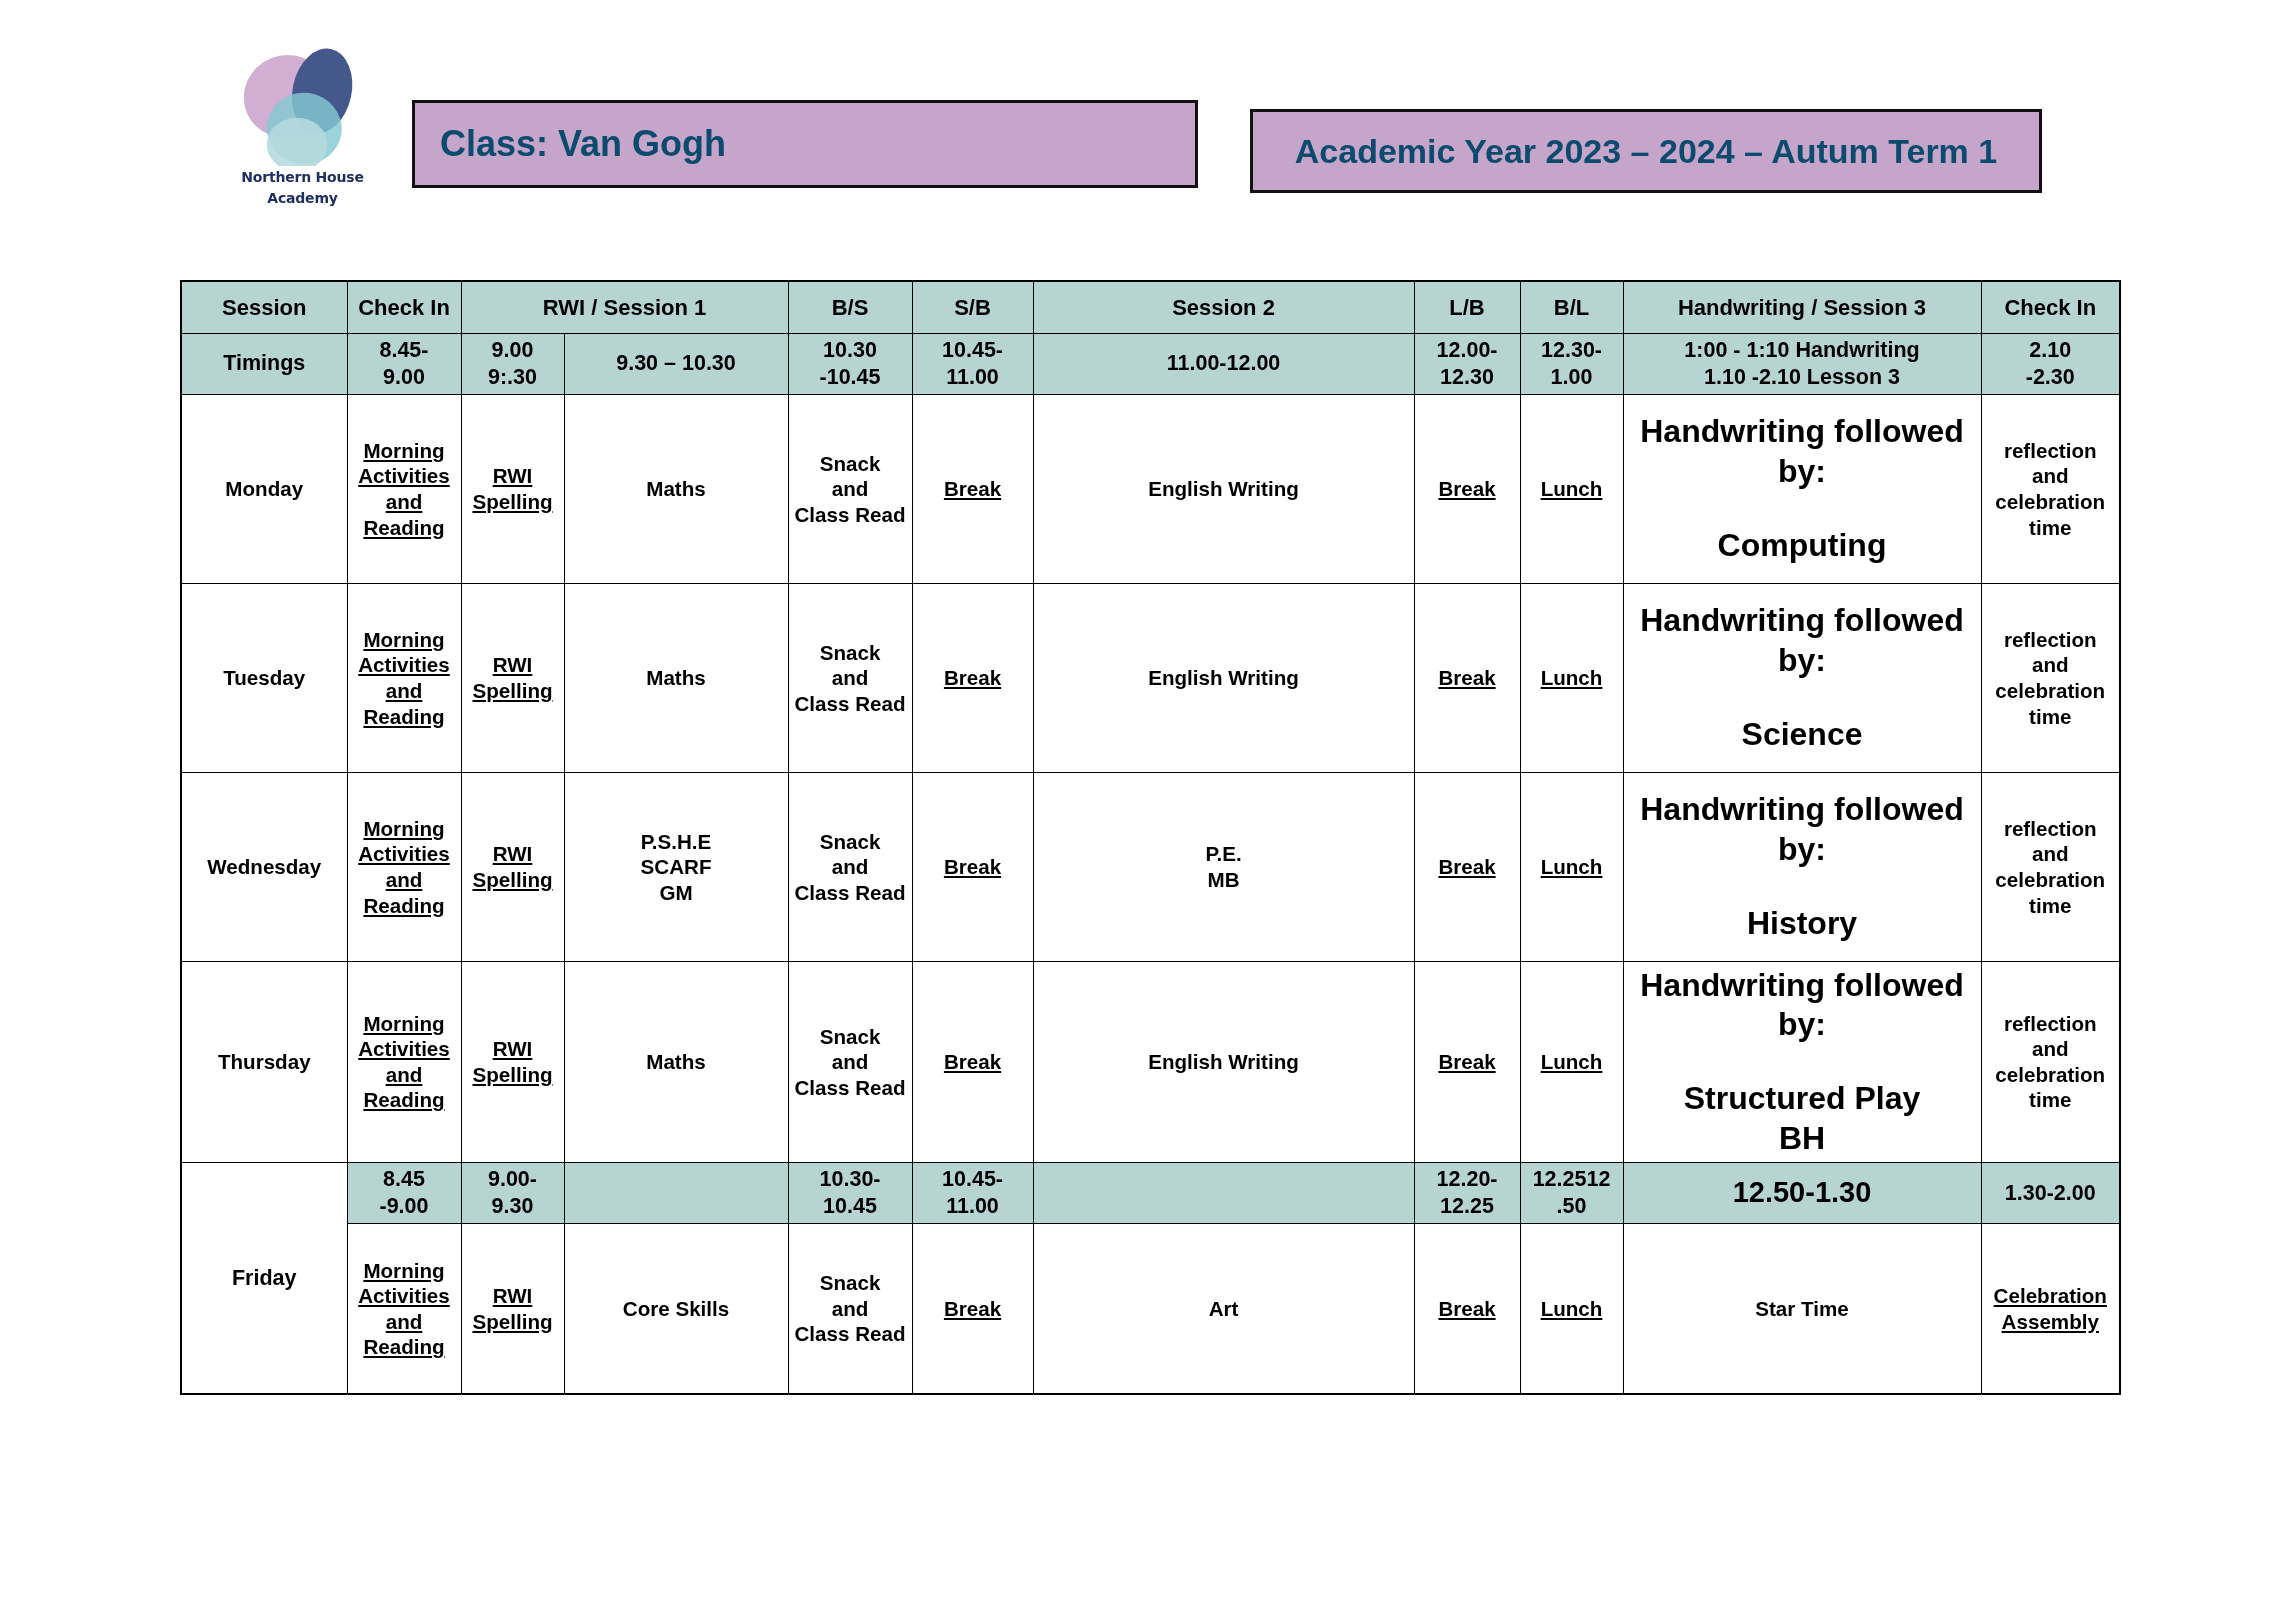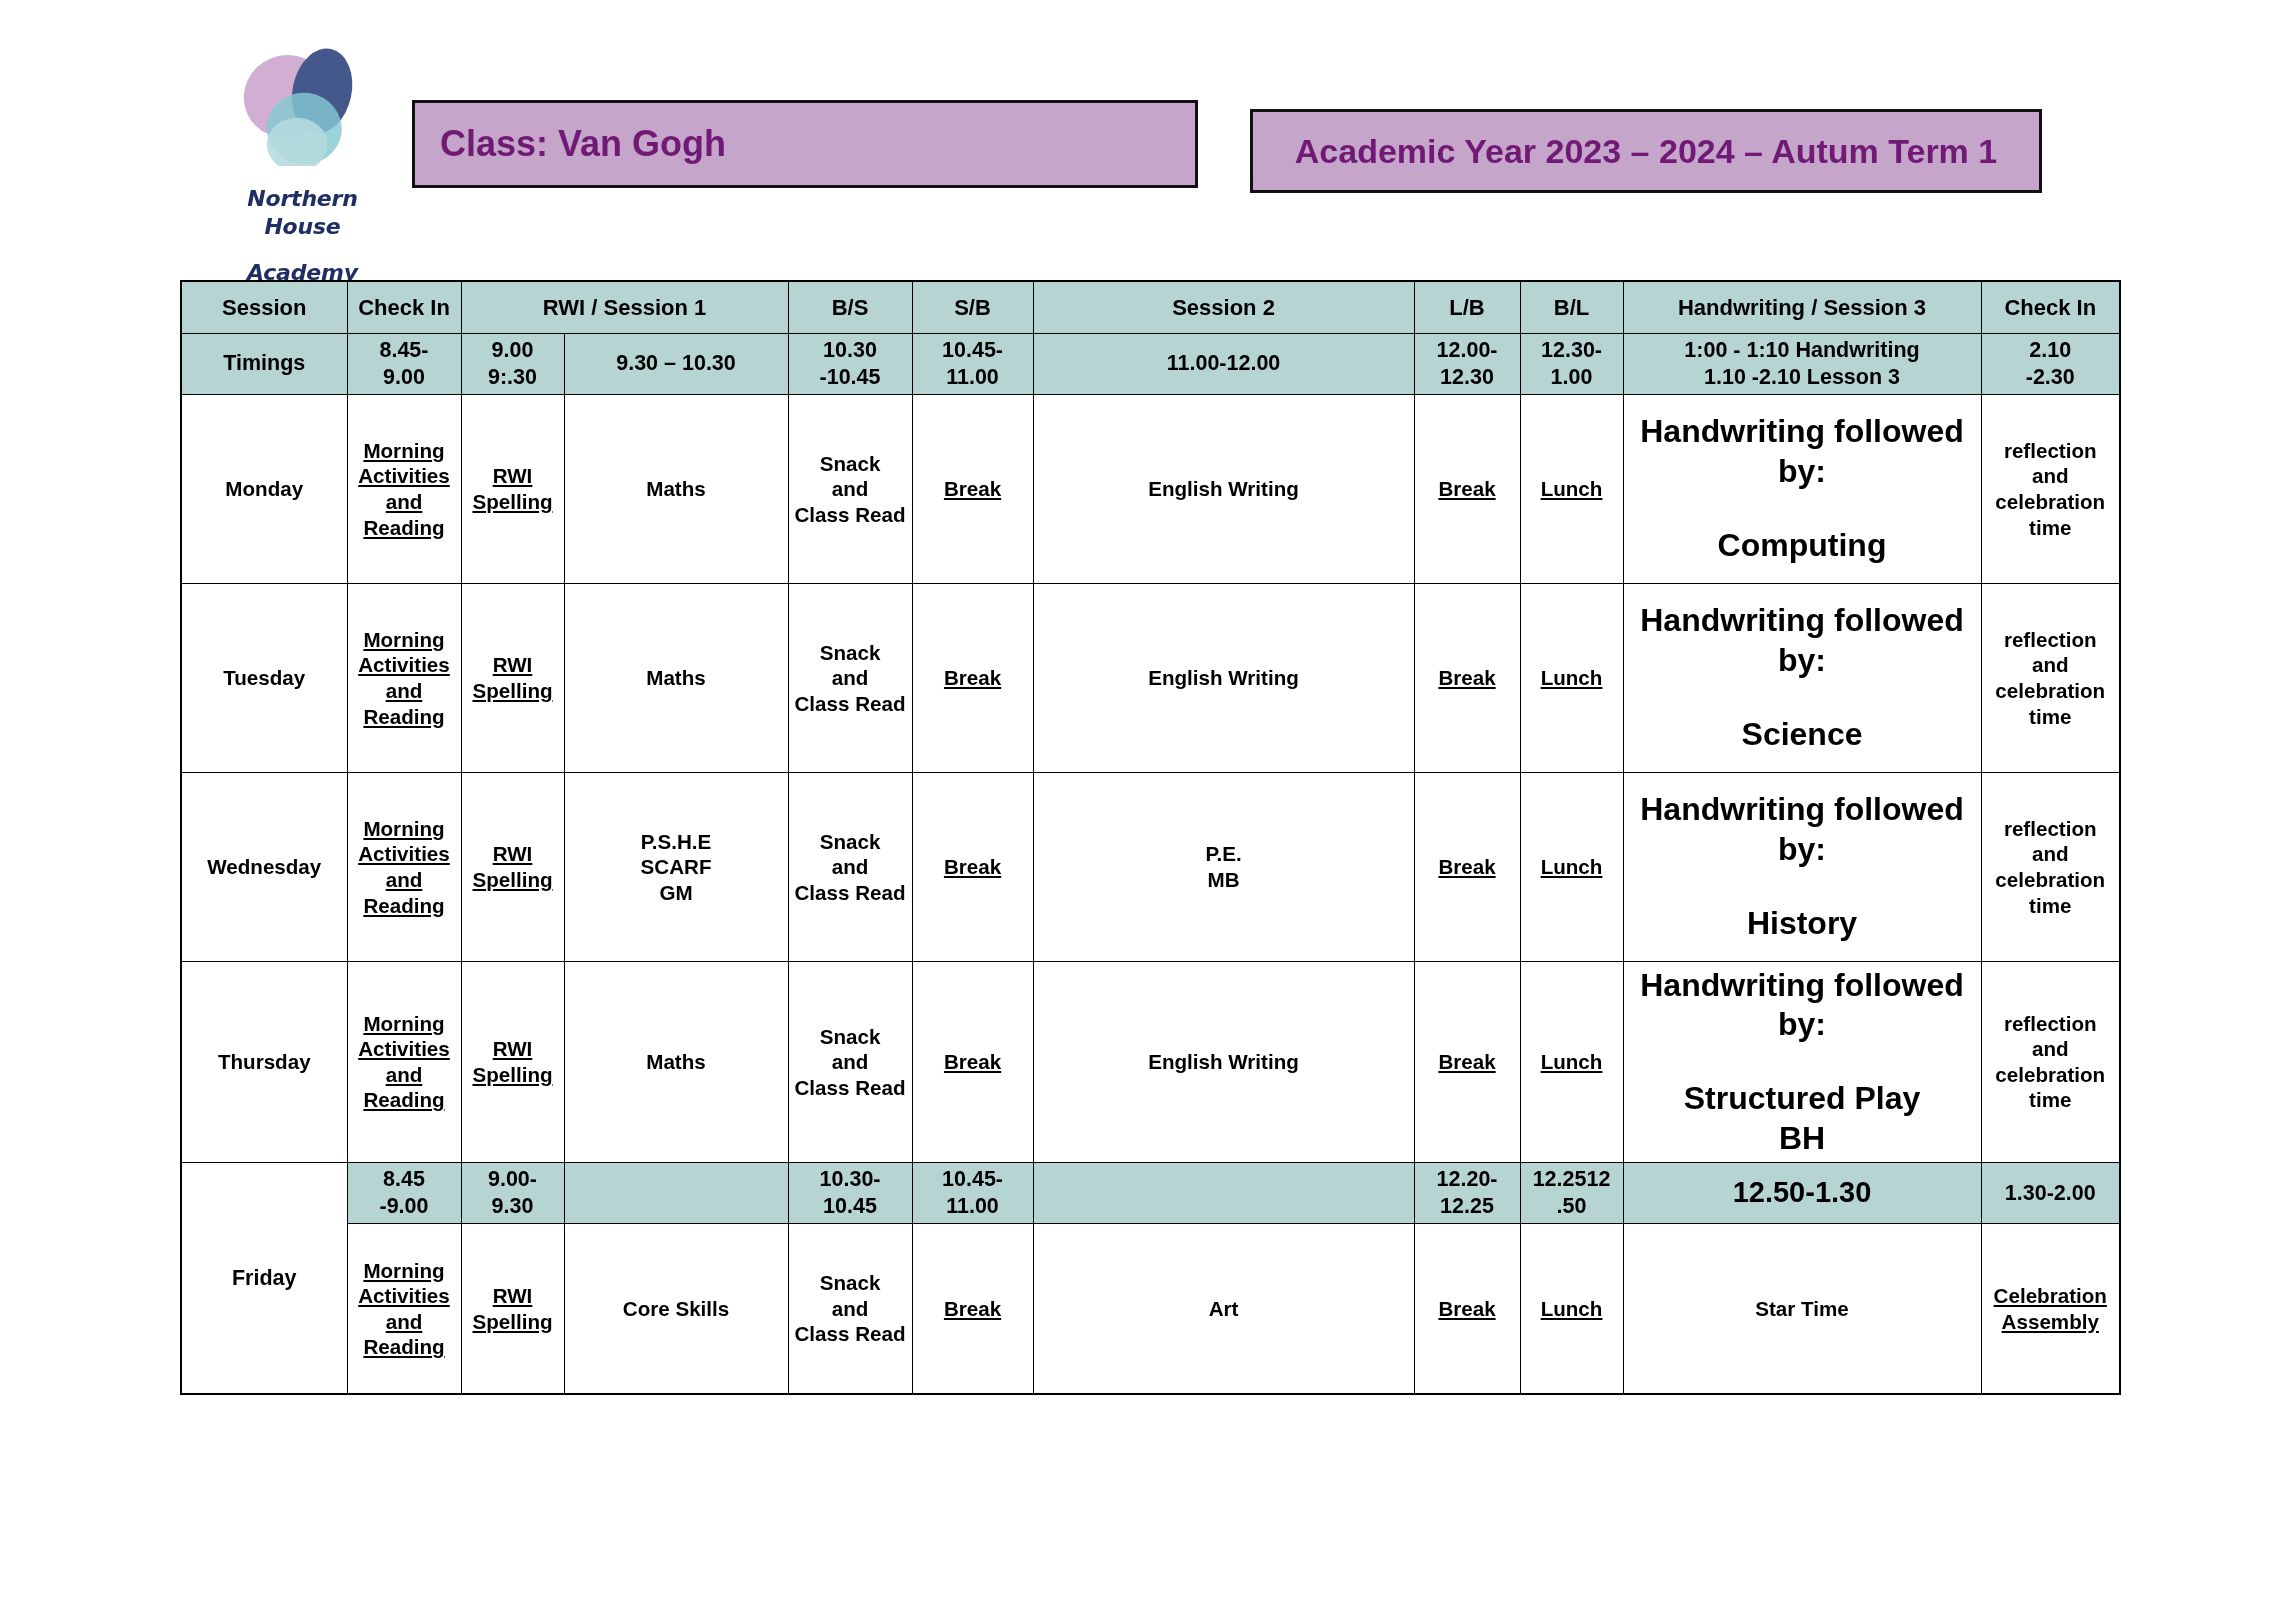--- a/index.html
+++ b/index.html
@@ -34,41 +34,40 @@
     text-align: center;
   }
   .logo-mark {
     position: relative;
     width: 161px;
     height: 134px;
     margin: 0 auto;
   }
   .logo-mark svg { display: block; }
   .logo-text {
-    margin-top: 19px;
+    margin-top: 3px;
     font-family: "DejaVu Sans", sans-serif;
-    font-size: 22px;
+    font-size: 14px;
     font-weight: 700;
     line-height: 1.25;
     color: #1f2f63;
     letter-spacing: -0.2px;
-    font-style: italic;
   }
 
   .title-box {
     position: absolute;
     background: #C6A5CA;
     border: 3.6px solid #111111;
     display: flex;
     align-items: center;
     box-sizing: border-box;
   }
   .title-box .title-text {
     font-weight: bold;
-    color: #701a75;
+    color: #0c4a6e;
     font-size: 36px;
     white-space: nowrap;
   }
   #class-box {
     left: 412px;
     top: 100px;
     width: 786px;
     height: 88px;
     padding-left: 25px;
   }

